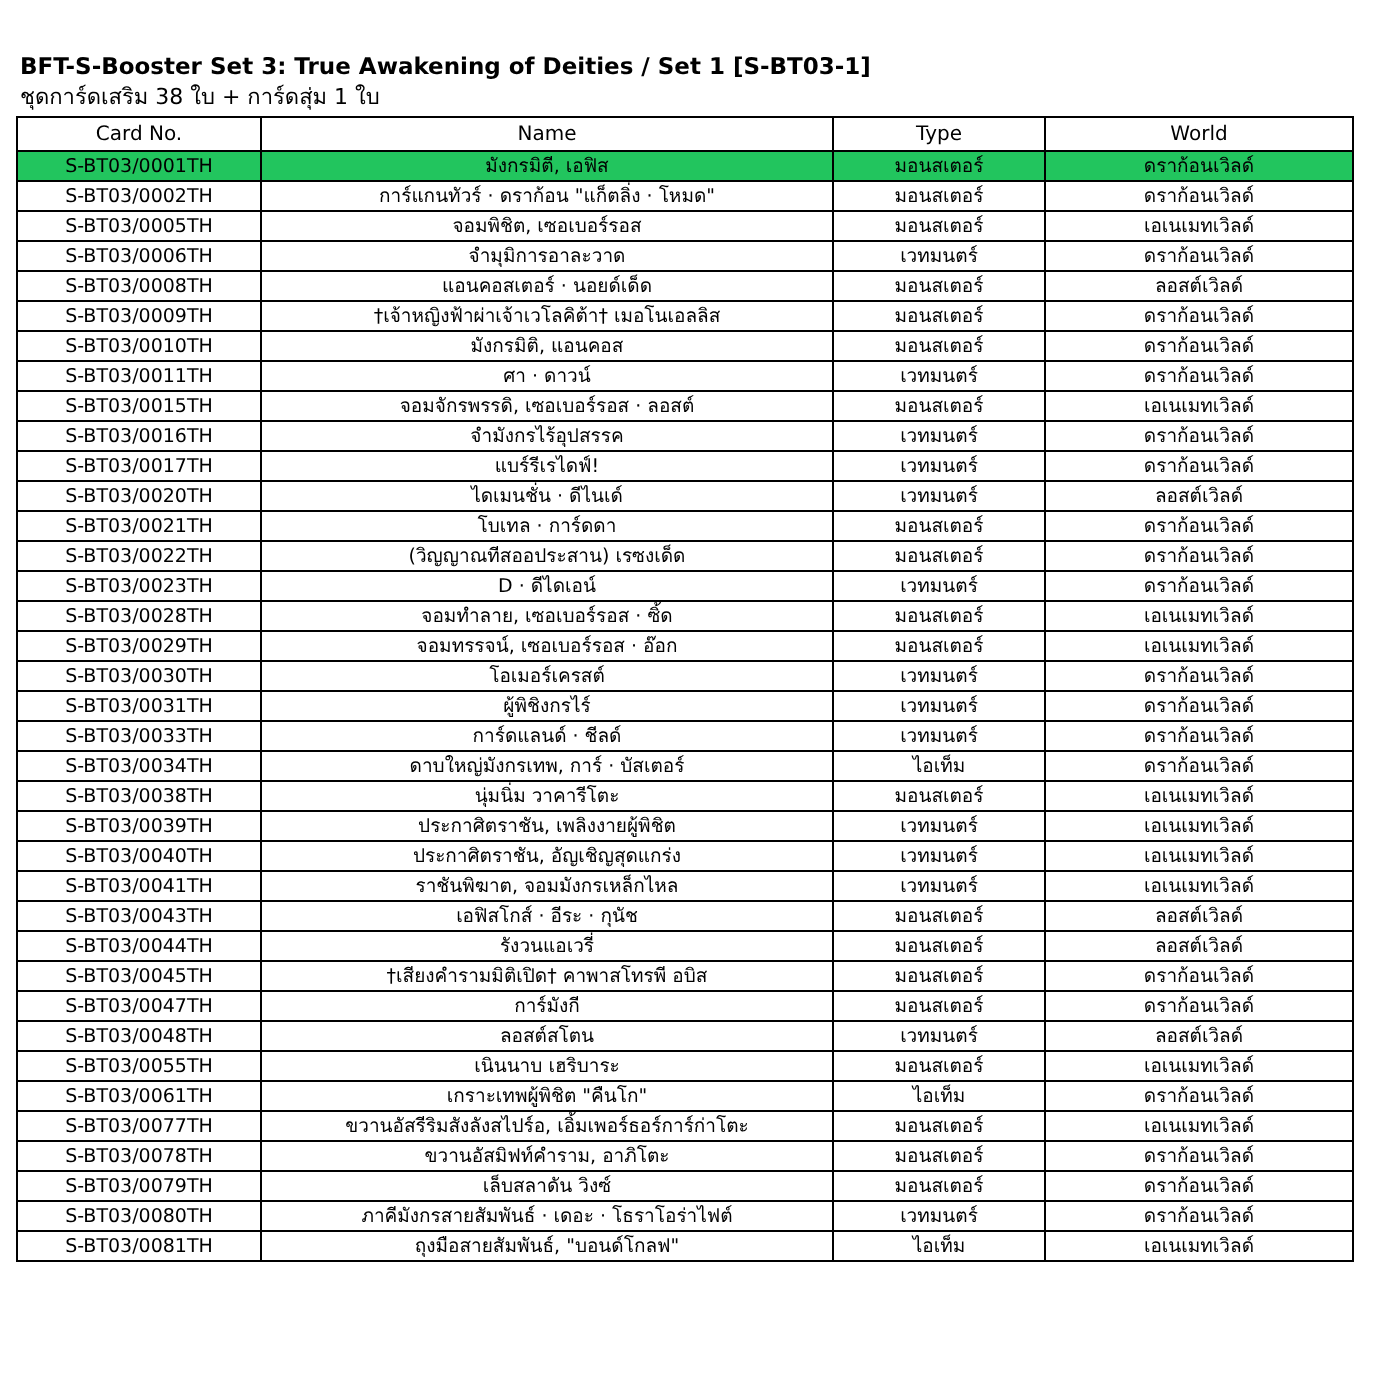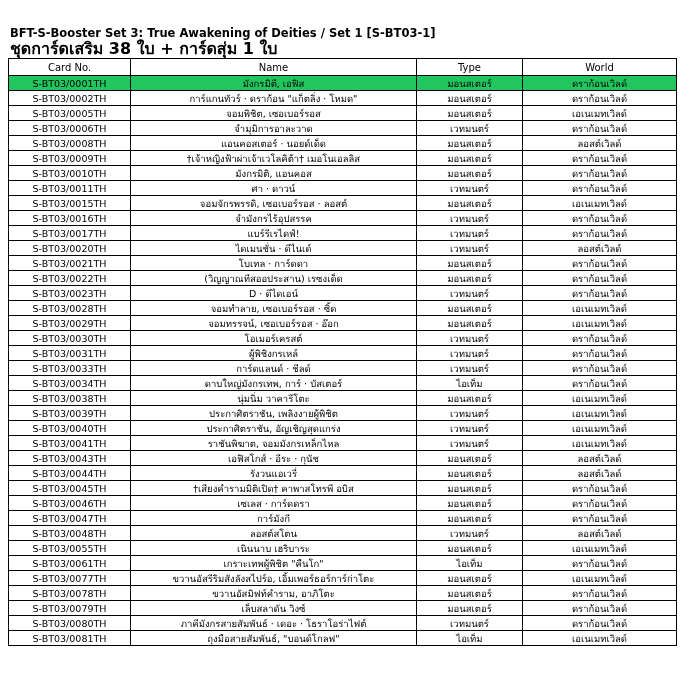--- a/index.html
+++ b/index.html
@@ -16,25 +16,24 @@
     width:580px;
   }
   .title{
     font-size:11.5px;
     font-weight:bold;
     line-height:15px;
     margin:0 0 1px 2px;
     white-space:nowrap;
   }
   .subtitle{
-    font-size:16px;
+    font-size:11px;
     line-height:14px;
     margin:0 0 2px 2px;
     white-space:nowrap;
-    font-weight:bold;
   }
   table{
     border-collapse:collapse;
     width:668px;
     table-layout:fixed;
   }
   th,td{
     border:1px solid #000;
     font-size:9.5px;
     line-height:11px;
@@ -182,21 +181,21 @@
           <td>เอเนเมทเวิลด์</td>
         </tr>
         <tr>
           <td class="cno">S-BT03/0030TH</td>
           <td>โอเมอร์เครสต์</td>
           <td>เวทมนตร์</td>
           <td>ดราก้อนเวิลด์</td>
         </tr>
         <tr>
           <td class="cno">S-BT03/0031TH</td>
-          <td>ผู้พิชิงกรเหล์</td>
+          <td>ผู้พิชิงกรไร์</td>
           <td>เวทมนตร์</td>
           <td>ดราก้อนเวิลด์</td>
         </tr>
         <tr>
           <td class="cno">S-BT03/0033TH</td>
           <td>การ์ดแลนด์ · ชีลด์</td>
           <td>เวทมนตร์</td>
           <td>ดราก้อนเวิลด์</td>
         </tr>
         <tr>
@@ -237,26 +236,20 @@
         </tr>
         <tr>
           <td class="cno">S-BT03/0044TH</td>
           <td>รังวนแอเวรี่</td>
           <td>มอนสเตอร์</td>
           <td>ลอสต์เวิลด์</td>
         </tr>
         <tr>
           <td class="cno">S-BT03/0045TH</td>
           <td>†เสียงคำรามมิติเปิด† คาพาสโทรพี อบิส</td>
-          <td>มอนสเตอร์</td>
-          <td>ดราก้อนเวิลด์</td>
-        </tr>
-        <tr>
-          <td class="cno">S-BT03/0046TH</td>
-          <td>เซเลส · การ์ดดรา</td>
           <td>มอนสเตอร์</td>
           <td>ดราก้อนเวิลด์</td>
         </tr>
         <tr>
           <td class="cno">S-BT03/0047TH</td>
           <td>การ์มังกี</td>
           <td>มอนสเตอร์</td>
           <td>ดราก้อนเวิลด์</td>
         </tr>
         <tr>

